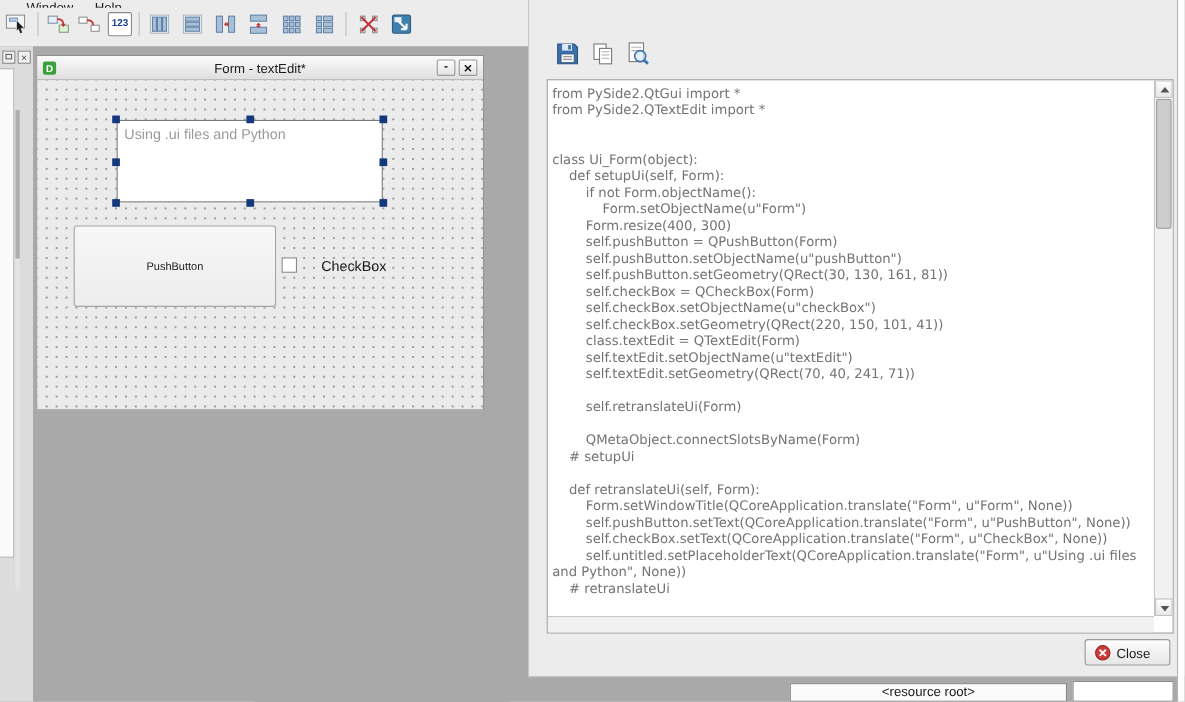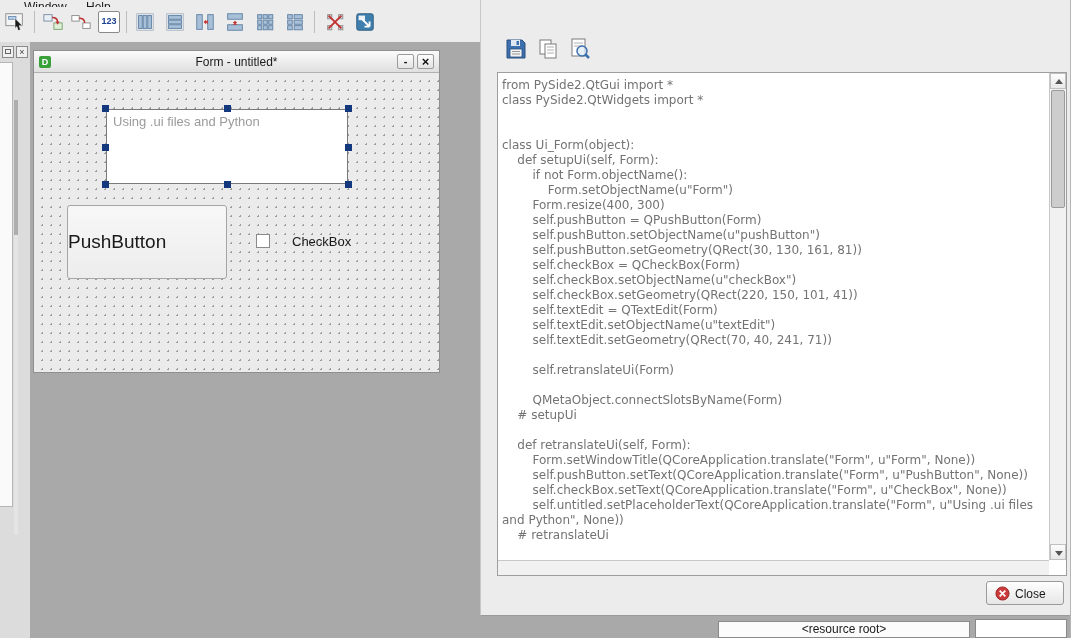--- a/index.html
+++ b/index.html
@@ -61,23 +61,23 @@
   .textedit { position:absolute; left:0; top:0; right:0; bottom:0; background:#fff;
               border:1px solid #7a7a7a; }
   .textedit .ph { display:block; padding:4px 6px; color:#9b9b9b; font-size:13px; }
   .handle { position:absolute; width:7px; height:7px; background:#14387d; }
   .h-nw { left:-4px; top:-4px; }        .h-n { left:50%; margin-left:-3px; top:-4px; }
   .h-ne { right:-4px; top:-4px; }       .h-w { left:-4px; top:50%; margin-top:-3px; }
   .h-e { right:-4px; top:50%; margin-top:-3px; }
   .h-sw { left:-4px; bottom:-4px; }     .h-s { left:50%; margin-left:-3px; bottom:-4px; }
   .h-se { right:-4px; bottom:-4px; }
 
-  .pushbutton { position:absolute; left:33px; top:132px; width:160px; height:74px;
+  .pushbutton { position:absolute; left:33px; top:132px; width:184px; height:74px;
                 background:linear-gradient(#f7f7f7,#ededed); border:1px solid #a6a6a6; border-radius:3px;
-                font-size:19px; color:#1a1a1a; text-align:left; }
+                font-size:10px; color:#1a1a1a; text-align:center; }
   .checkbox-wrap { position:absolute; left:222px; top:160px; height:16px; }
   .cb-box { position:absolute; left:0; top:1px; width:14px; height:14px; background:#fff; border:1px solid #8a8a8a; }
   .cb-label { position:absolute; left:36px; top:1px; font-size:13px; white-space:nowrap; }
 
   
   .right-panel { position:absolute; left:480px; top:0; width:597px; height:616px; background:#ececec;
                  border-left:1px solid #c6c6c6; border-bottom:1px solid #9a9a9a; }
   .dlg-btn { position:absolute; top:36px; width:26px; height:26px; background:transparent; border:none; padding:1px; }
   .dlg-btn svg { width:24px; height:24px; display:block; }
   .dlg-save { left:22px; } .dlg-copy { left:54px; } .dlg-find { left:86px; }
@@ -246,21 +246,21 @@
   <div class="dock-btn dock-close">×</div>
   <div class="widget-list"></div>
   <div class="strip-scroll">
     <div class="strip-thumb"></div>
   </div>
 </div>
 
 <div class="form-window">
   <div class="form-titlebar">
     <div class="form-win-icon">D</div>
-    <div class="form-title">Form - untitled*</div>
+    <div class="form-title">Form - textEdit*</div>
     <button class="win-btn win-min">-</button>
     <button class="win-btn win-close">×</button>
   </div>
   <div class="form-body">
 
     <div class="textedit-wrap">
       <div class="textedit">
         <span class="ph">Using .ui files and Python</span>
       </div>
       <div class="handle h-nw"></div>
@@ -311,35 +311,35 @@
       <line x1="6" y1="6" x2="15" y2="6" stroke="#b0b0b0"></line>
       <line x1="6" y1="9" x2="15" y2="9" stroke="#b0b0b0"></line>
       <circle cx="14" cy="14" r="5" fill="#dce9f6" fill-opacity="0.7" stroke="#3b6fae" stroke-width="1.5"></circle>
       <line x1="17.5" y1="17.5" x2="21" y2="21" stroke="#3b6fae" stroke-width="2.5"></line>
     </svg>
   </button>
 
   <div class="code-box">
     <div class="code-content">
         <div class="code-line">from PySide2.QtGui import *</div>
-        <div class="code-line">class PySide2.QtWidgets import *</div>
+        <div class="code-line">from PySide2.QTextEdit import *</div>
         <div class="code-line"></div>
         <div class="code-line"></div>
         <div class="code-line">class Ui_Form(object):</div>
         <div class="code-line">    def setupUi(self, Form):</div>
         <div class="code-line">        if not Form.objectName():</div>
         <div class="code-line">            Form.setObjectName(u"Form")</div>
         <div class="code-line">        Form.resize(400, 300)</div>
         <div class="code-line">        self.pushButton = QPushButton(Form)</div>
         <div class="code-line">        self.pushButton.setObjectName(u"pushButton")</div>
         <div class="code-line">        self.pushButton.setGeometry(QRect(30, 130, 161, 81))</div>
         <div class="code-line">        self.checkBox = QCheckBox(Form)</div>
         <div class="code-line">        self.checkBox.setObjectName(u"checkBox")</div>
         <div class="code-line">        self.checkBox.setGeometry(QRect(220, 150, 101, 41))</div>
-        <div class="code-line">        self.textEdit = QTextEdit(Form)</div>
+        <div class="code-line">        class.textEdit = QTextEdit(Form)</div>
         <div class="code-line">        self.textEdit.setObjectName(u"textEdit")</div>
         <div class="code-line">        self.textEdit.setGeometry(QRect(70, 40, 241, 71))</div>
         <div class="code-line"></div>
         <div class="code-line">        self.retranslateUi(Form)</div>
         <div class="code-line"></div>
         <div class="code-line">        QMetaObject.connectSlotsByName(Form)</div>
         <div class="code-line">    # setupUi</div>
         <div class="code-line"></div>
         <div class="code-line">    def retranslateUi(self, Form):</div>
         <div class="code-line">        Form.setWindowTitle(QCoreApplication.translate("Form", u"Form", None))</div>

